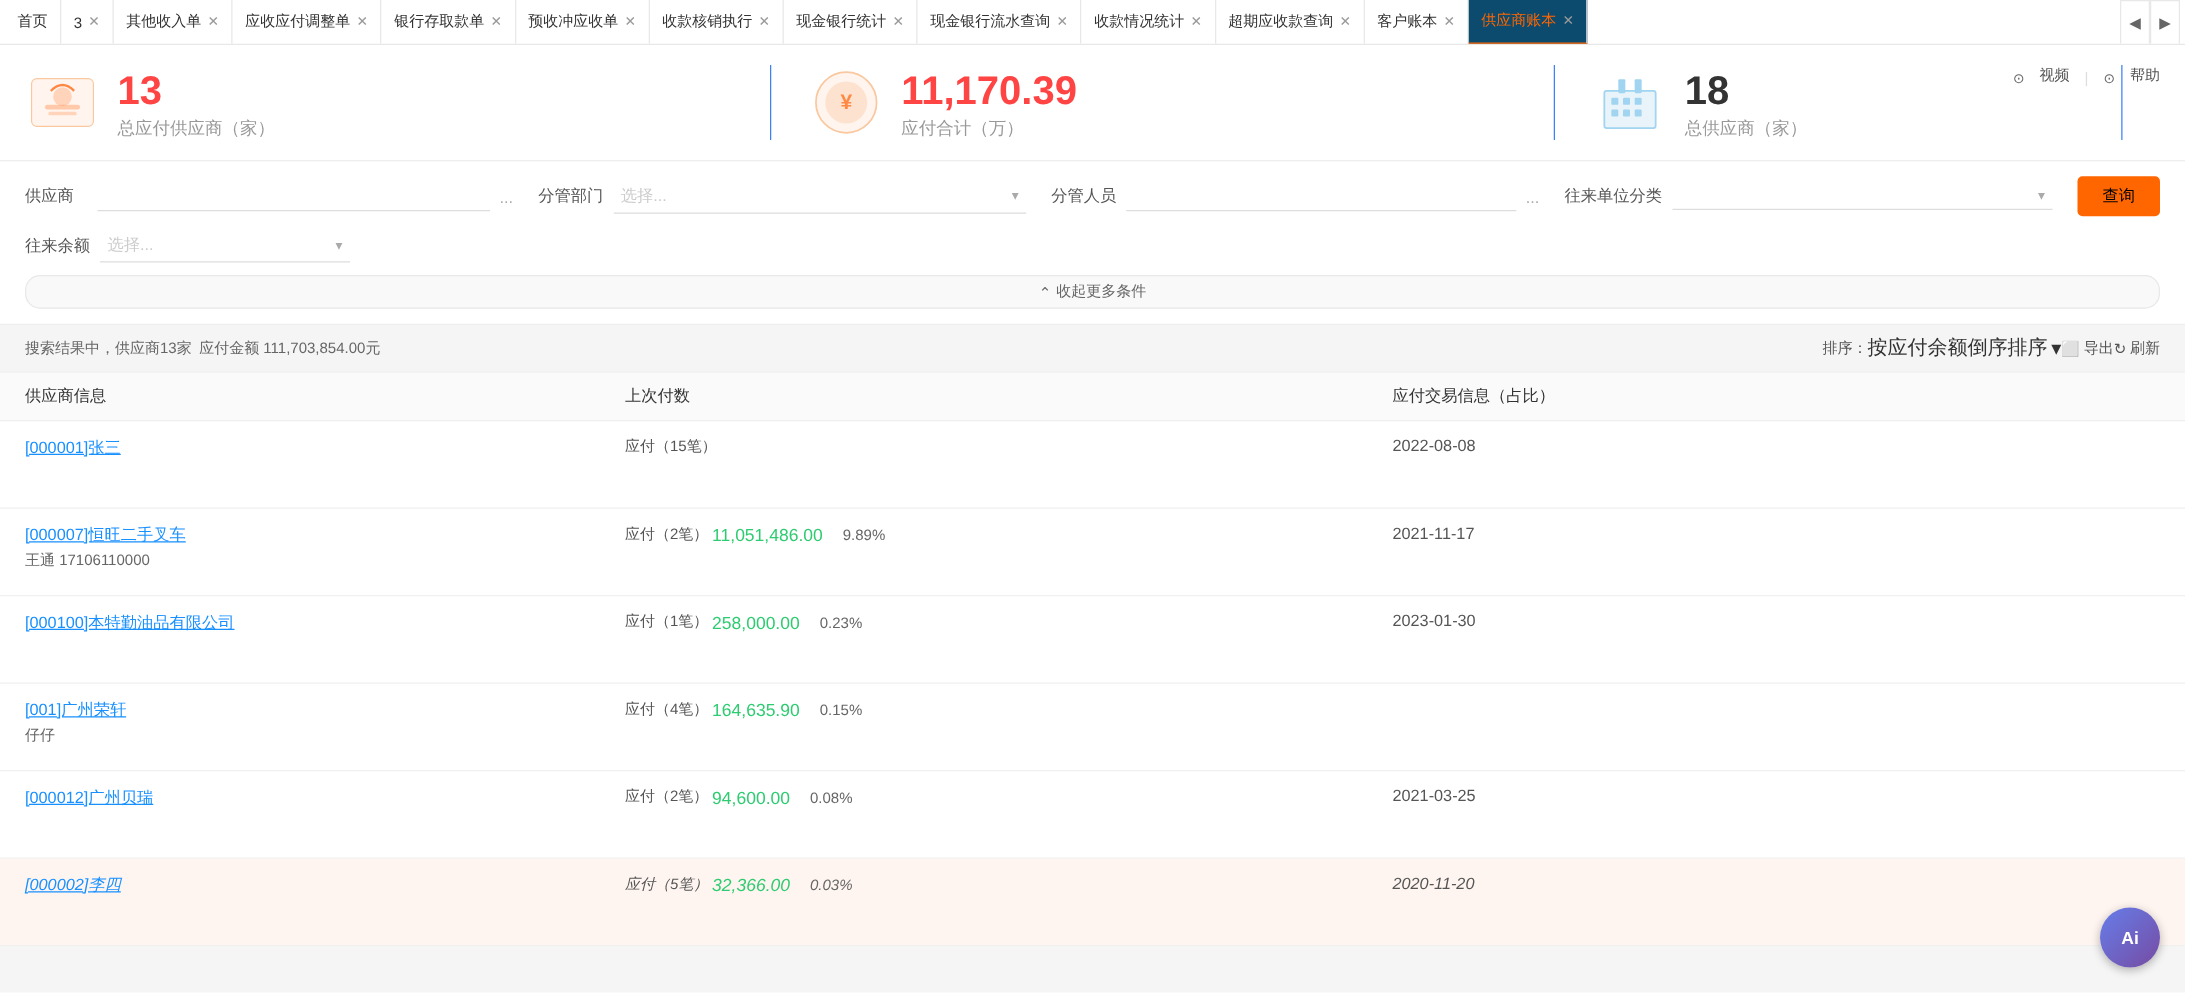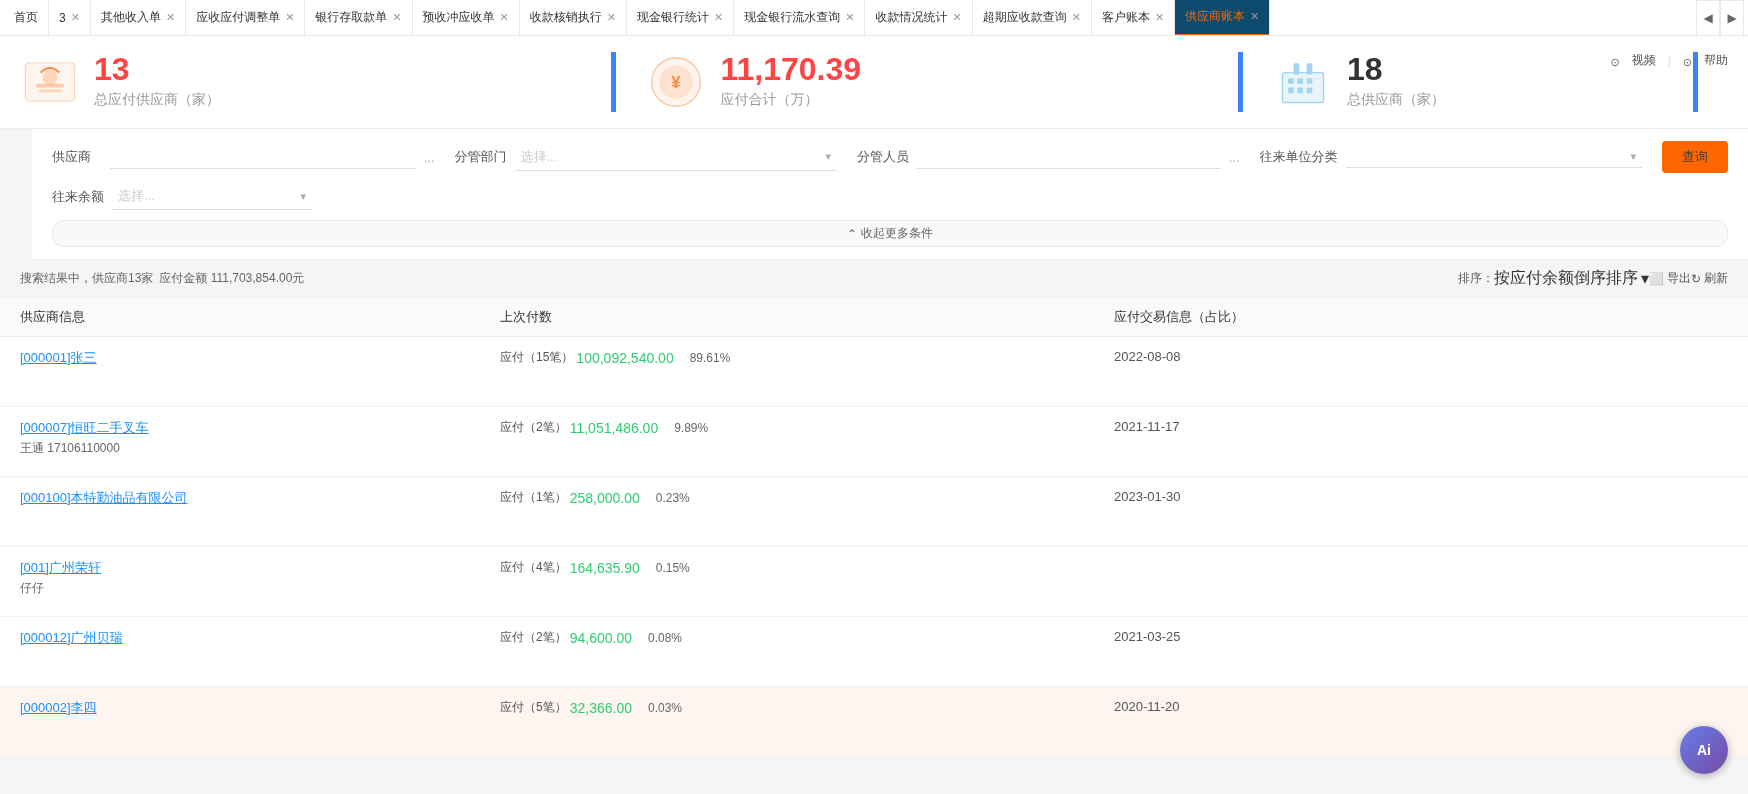--- a/index.html
+++ b/index.html
@@ -59,24 +59,24 @@
     .summary-bar {
       background: #fff;
       display: flex;
       align-items: stretch;
       padding: 16px 20px;
       border-bottom: 1px solid #eee;
       position: relative;
     }
     .summary-card {
       display: flex;
-      align-items: flex-start;
+      align-items: flex-end;
       gap: 14px;
       flex: 1;
-      border-right: 5px solid #3b82f6;
+      border-right: 1px solid #3b82f6;
       padding-right: 20px;
       margin-right: 30px;
     }
     .summary-card:last-child { border-right: none; }
     .summary-icon {
       width: 60px;
       height: 60px;
       display: flex;
       align-items: center;
       justify-content: center;
@@ -108,21 +108,20 @@
       color: #555;
       text-decoration: none;
       cursor: pointer;
     }
 
     
     .filter-area {
       background: #fff;
       padding: 12px 20px;
       border-bottom: 1px solid #eee;
-      margin-left: 32px;
     }
     .filter-row {
       display: flex;
       align-items: center;
       gap: 20px;
       margin-bottom: 10px;
     }
     .filter-row:last-child { margin-bottom: 0; }
     .filter-item {
       display: flex;
@@ -159,21 +158,21 @@
       align-items: center;
       justify-content: space-between;
       cursor: pointer;
       min-width: 120px;
     }
     .filter-select-text { color: #ccc; font-size: 13px; }
     .filter-dropdown-icon { color: #aaa; font-size: 11px; }
     .filter-ellipsis { color: #aaa; font-size: 13px; cursor: pointer; }
     .query-btn {
       background: #ff6600;
-      color: #404040;
+      color: #000000;
       border: none;
       padding: 7px 20px;
       border-radius: 4px;
       font-size: 13px;
       cursor: pointer;
       white-space: nowrap;
     }
     .collapse-btn {
       display: flex;
       align-items: center;
@@ -241,21 +240,21 @@
       font-weight: 500;
     }
     .table-row {
       display: grid;
       grid-template-columns: 480px 1fr 1fr;
       padding: 12px 20px;
       border-bottom: 1px solid #f0f0f0;
       align-items: start;
       min-height: 70px;
     }
-    .table-row:last-child { background: #fff5f0; }
+    .table-row:last-child { background: #fff5f0; font-style: italic; }
     .supplier-name {
       color: #1890ff;
       font-size: 13px;
       text-decoration: underline;
       cursor: pointer;
     }
     .supplier-contact {
       font-size: 12px;
       color: #666;
       margin-top: 3px;
@@ -478,24 +477,20 @@
       <span>应付交易信息（占比）</span>
     </div>
   </div>
 
   <div class="table-row">
     <div>
       <span class="supplier-name">[000001]张三</span>
     </div>
     <div class="trans-info">
       <span class="trans-label">应付（15笔）</span>
-      <div class="trans-row">
-        <span class="trans-amount">100,092,540.00</span>
-        <span class="trans-percent">89.61%</span>
-      </div>
     </div>
     <div>
       <span class="last-payment">2022-08-08</span>
     </div>
   </div>
 
   <div class="table-row">
     <div>
       <span class="supplier-name">[000007]恒旺二手叉车</span>
       <div class="supplier-contact">王通  17106110000</div>

